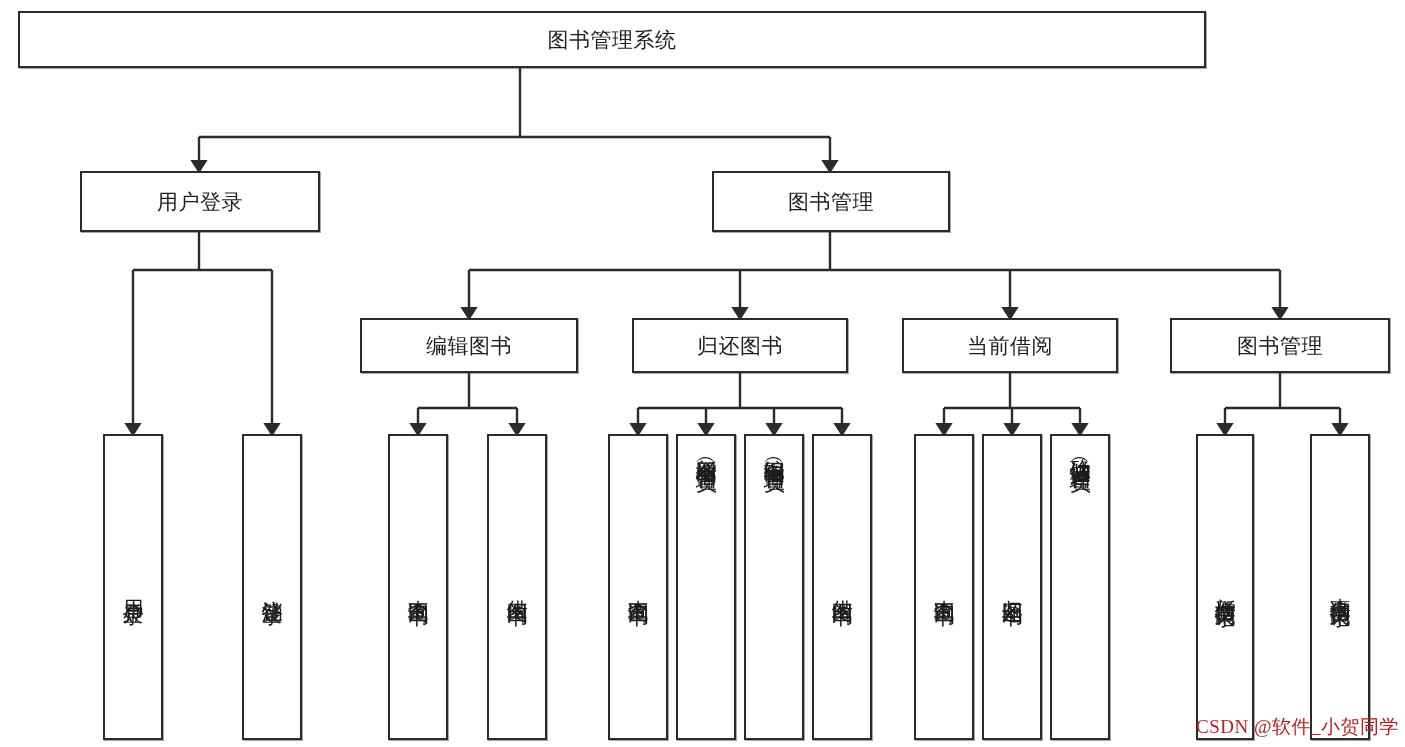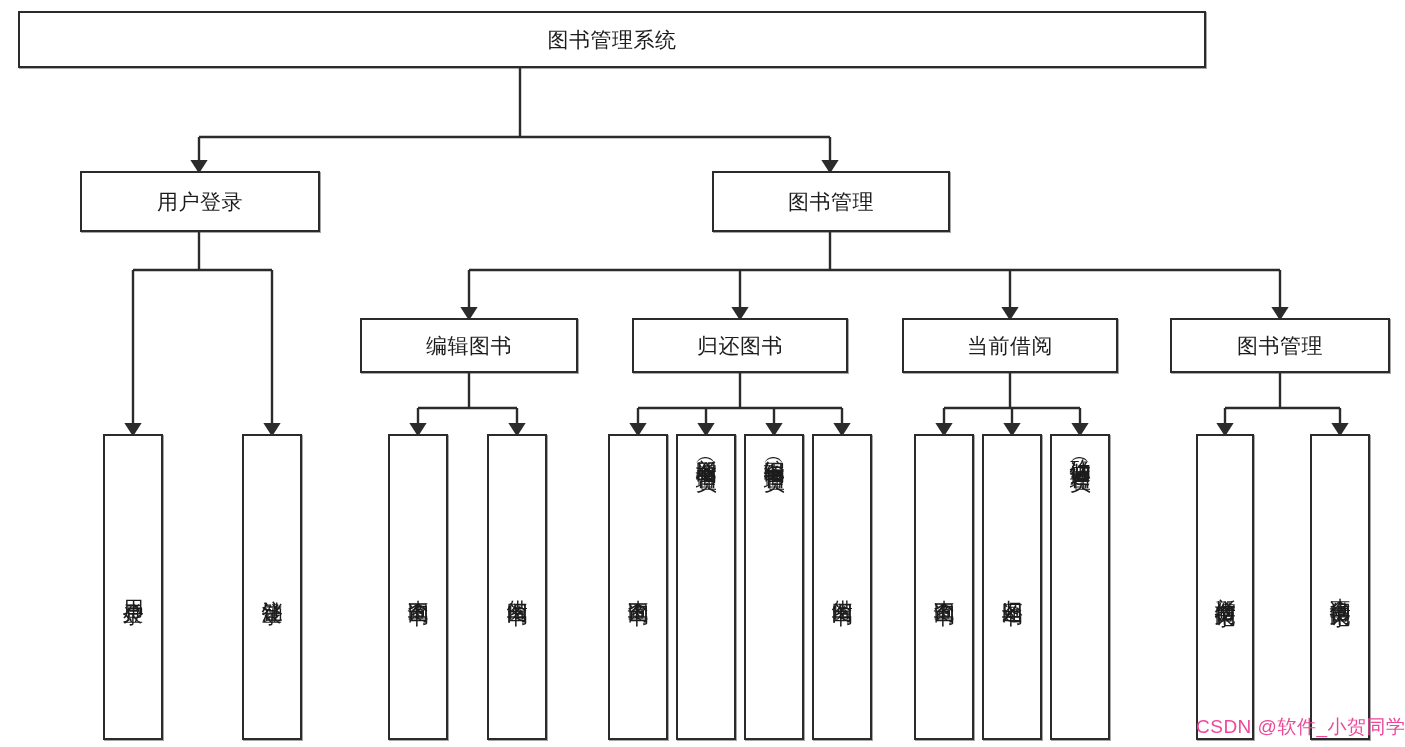--- a/index.html
+++ b/index.html
@@ -184,15 +184,15 @@
   <div class="node vert top" id="n-lf-10" style="left: 1050px; top: 434px; width: 60px; height: 306px;">
     <span class="lbl">确认归还（管理员）</span>
   </div>
   <div class="node vert mid" id="n-lf-11" style="left: 1196px; top: 434px; width: 58px; height: 306px;">
     <span class="lbl">新增借阅记录</span>
   </div>
   <div class="node vert mid" id="n-lf-12" style="left: 1310px; top: 434px; width: 60px; height: 306px;">
     <span class="lbl">查询借阅记录</span>
   </div>
 
-  <div class="watermark" style="left: 1196px; top: 714px; color: #ec4899;">CSDN @软件_小贺同学</div>
+  <div class="watermark" style="left: 1196px; top: 714px; color: #b91c1c; font-family: Liberation Serif, serif;">CSDN @软件_小贺同学</div>
 
 </div>
 
 </body></html>

